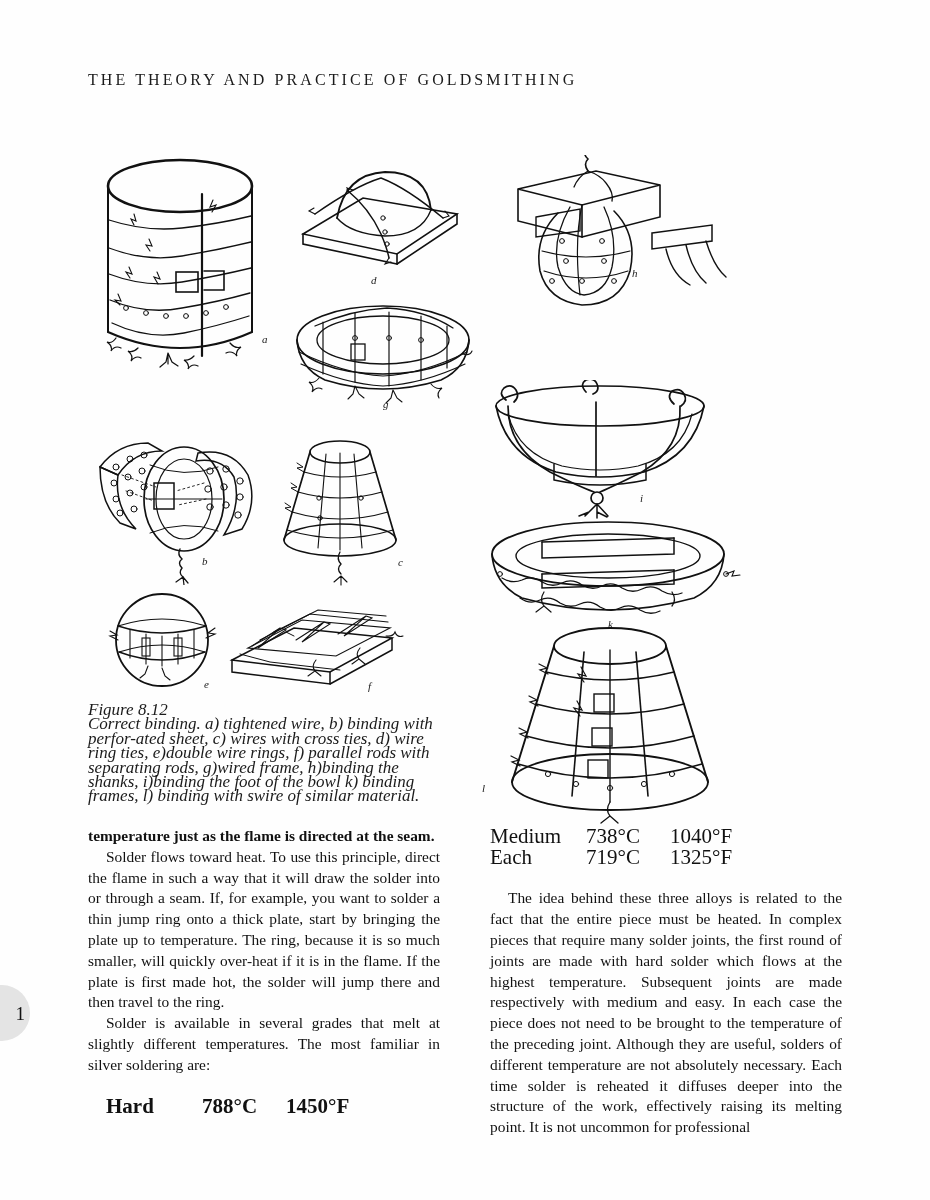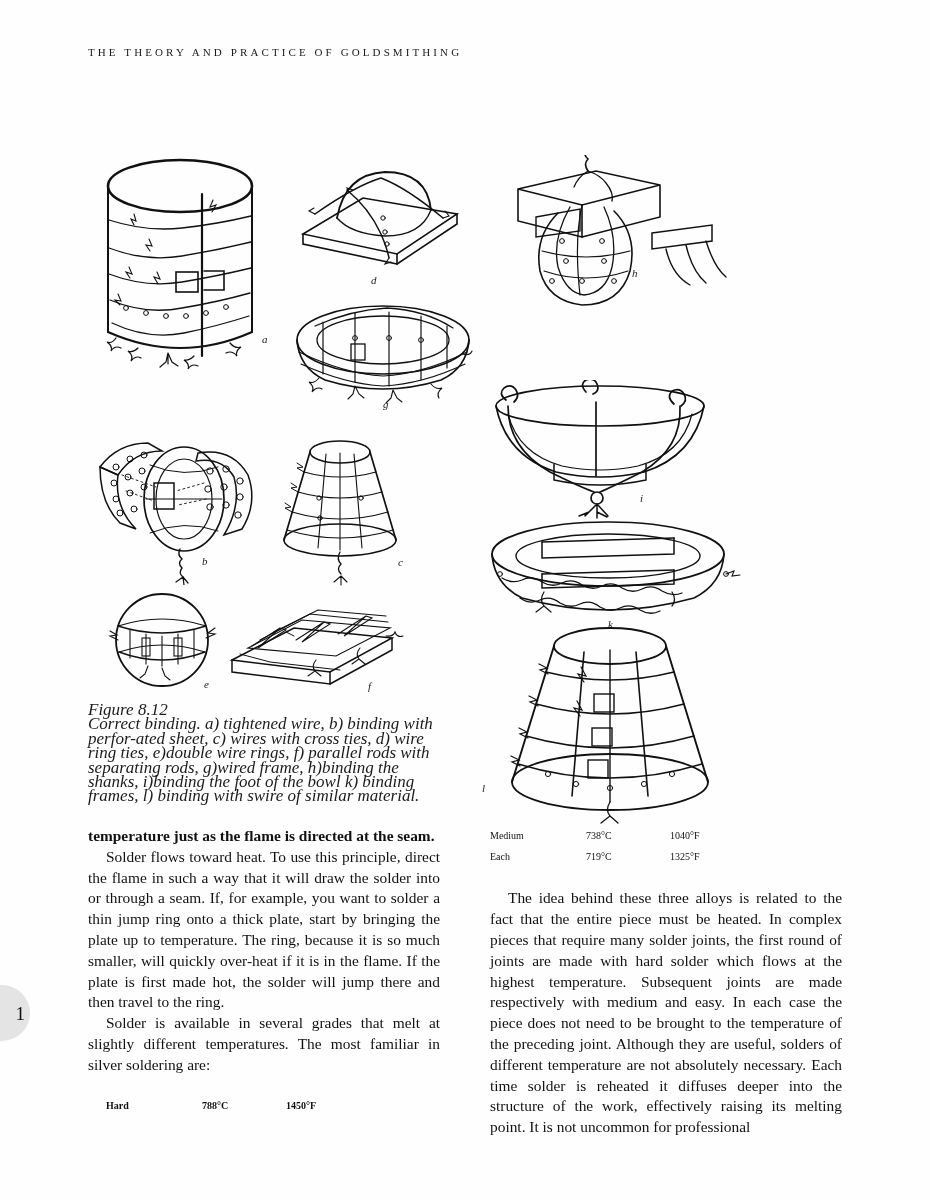--- a/index.html
+++ b/index.html
@@ -18,24 +18,24 @@
   .page {
     position: absolute;
     inset: 0;
     background: #fefefe;
   }
 
   
   .running-head {
     position: absolute;
     left: 88px;
-    top: 46px;
+    top: 71px;
     width: 760px;
     font-family: "Liberation Serif", "DejaVu Serif", serif;
-    font-size: 11px;
+    font-size: 16px;
     letter-spacing: 3.1px;
     color: #1a1a1a;
     text-transform: uppercase;
     white-space: nowrap;
   }
 
   
   .page-tab {
     position: absolute;
     left: -26px;
@@ -120,21 +120,21 @@
   .col p.noindent {
     text-indent: 0;
     font-weight: bold;
   }
   .spacer-sm { height: 20.8px; }
 
   
   .solder-table {
     margin: 0;
     border-collapse: collapse;
-    font-size: 10px;
+    font-size: 21px;
     line-height: 20.8px;
   }
   .solder-table td {
     padding: 0;
     vertical-align: top;
     color: #111;
   }
   .solder-table td.grade { width: 96px; padding-left: 18px; }
   .solder-table td.celsius { width: 84px; }
   .solder-table td.fahrenheit { width: 90px; }

